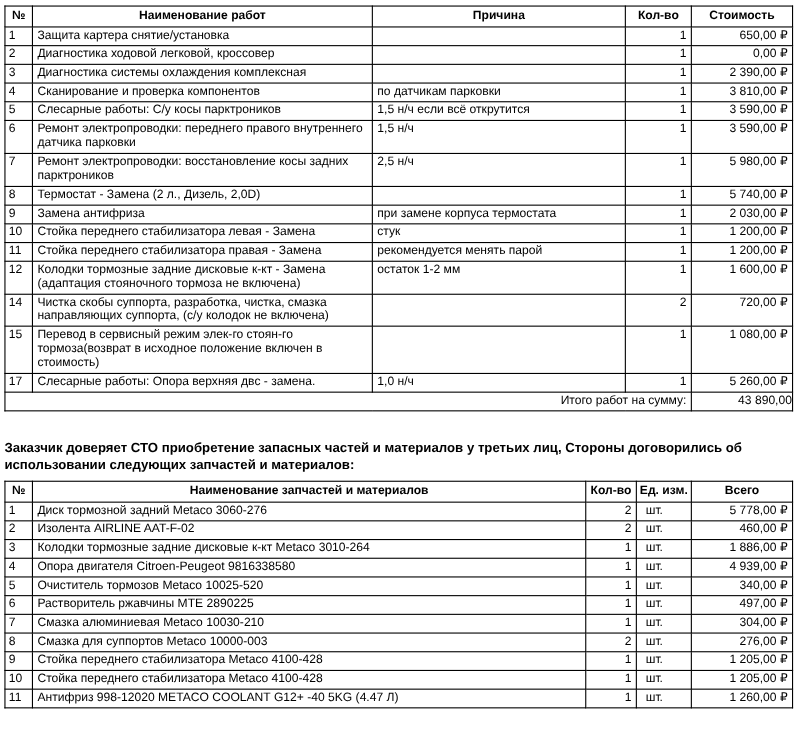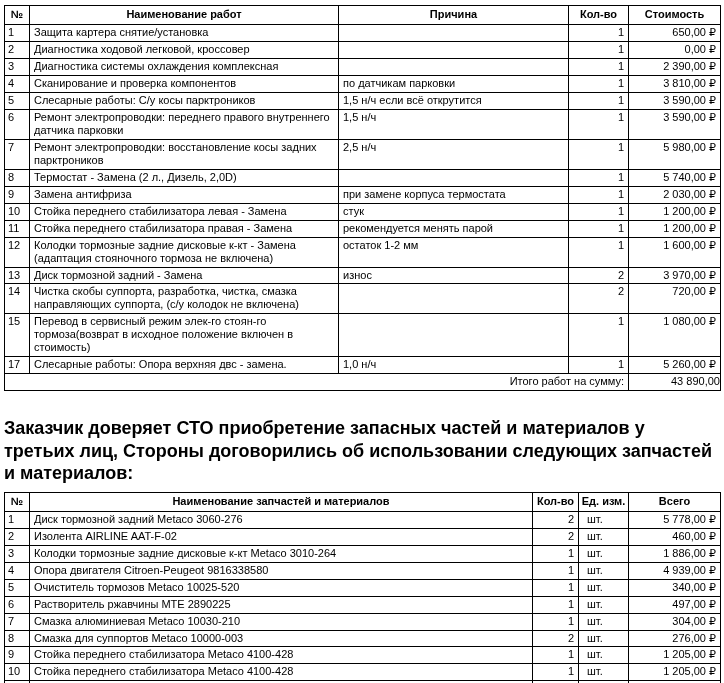--- a/index.html
+++ b/index.html
@@ -33,21 +33,21 @@
     padding: 2px 2px 3px 2px;
   }
   .c-num  { text-align: left; padding-left: 3px; }
   .c-qty, .c-cost, .c-total { text-align: right; white-space: nowrap; }
   .c-unit { text-align: left; padding-left: 8px; margin-top: 48px; }
   .total-row td { font-weight: normal; text-align: right; padding-left: 42px; }
 
   .agreement {
     margin: 26px 0 7px 0;
     width: 716px;
-    font-size: 18px;
+    font-size: 12px;
     font-weight: bold;
     line-height: 1.25;
   }
 </style>
 </head>
 <body>
 
 <div class="page">
 
   <table>
@@ -146,27 +146,20 @@
           <td class="c-cost">1 200,00 ₽</td>
         </tr>
         <tr>
           <td class="c-num">12</td>
           <td class="c-name">Колодки тормозные задние дисковые к-кт - Замена (адаптация стояночного тормоза не включена)</td>
           <td class="c-reason">остаток 1-2 мм</td>
           <td class="c-qty">1</td>
           <td class="c-cost">1 600,00 ₽</td>
         </tr>
         <tr>
-          <td class="c-num">13</td>
-          <td class="c-name">Диск тормозной задний - Замена</td>
-          <td class="c-reason">износ</td>
-          <td class="c-qty">2</td>
-          <td class="c-cost">3 970,00 ₽</td>
-        </tr>
-        <tr>
           <td class="c-num">14</td>
           <td class="c-name">Чистка скобы суппорта, разработка, чистка, смазка направляющих суппорта, (с/у колодок не включена)</td>
           <td class="c-reason"></td>
           <td class="c-qty">2</td>
           <td class="c-cost">720,00 ₽</td>
         </tr>
         <tr>
           <td class="c-num">15</td>
           <td class="c-name">Перевод в сервисный режим элек-го стоян-го тормоза(возврат в исходное положение включен в стоимость)</td>
           <td class="c-reason"></td>

